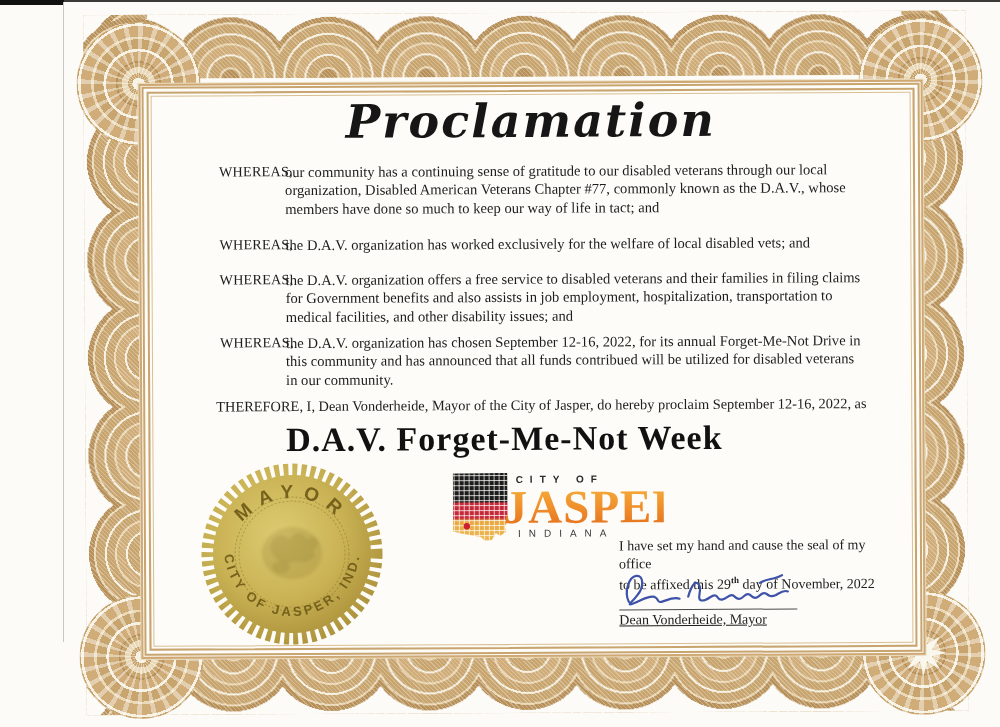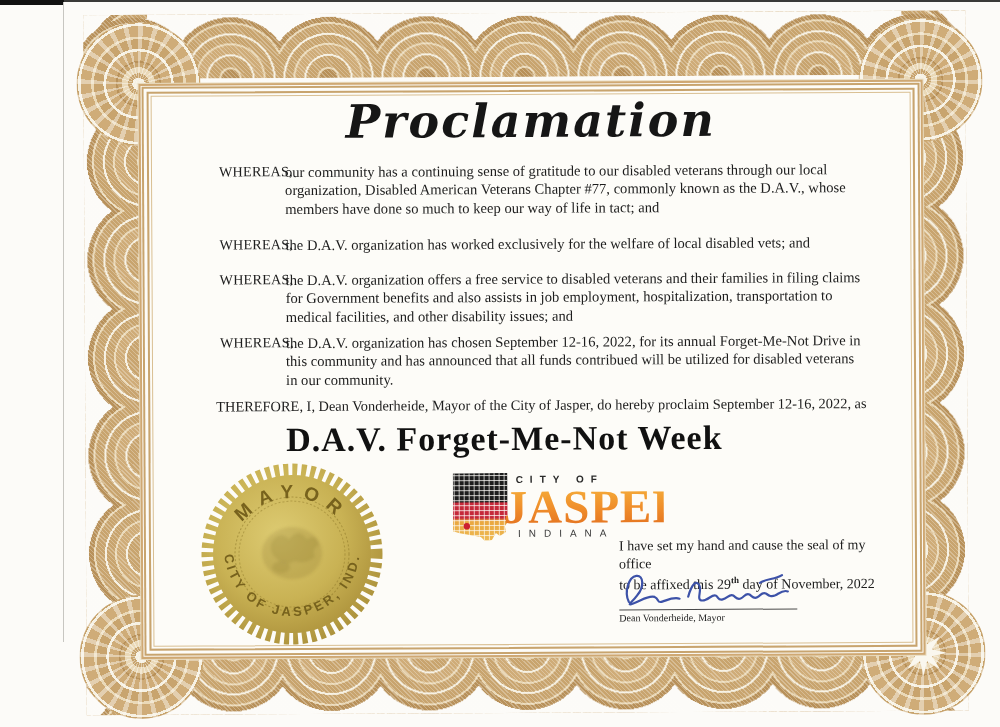--- a/index.html
+++ b/index.html
@@ -79,21 +79,21 @@
   .logo{position:absolute;left:298px;top:378px;width:215px;height:85px;}
 
   
   .seal{position:absolute;left:50px;top:370px;width:182px;height:182px;}
 
   
   .closing{position:absolute;left:468px;top:446px;width:270px;font-size:14px;line-height:17.5px;}
   .closing sup{font-size:9px;font-weight:bold;}
   .signature{position:absolute;left:464px;top:476px;width:190px;height:46px;}
   .sig-line{position:absolute;left:468px;top:518px;width:178px;height:1px;background:#4a4a4a;}
-  .signed-by{position:absolute;left:468px;top:521px;font-size:10px;}
+  .signed-by{position:absolute;left:468px;top:521px;font-size:14px;text-decoration:underline;}
 </style>
 </head>
 <body>
 
 <div class="scan-top-line"></div>
 <div class="scan-top-corner"></div>
 <div class="scan-left-line"></div>
 
 <div class="certificate">
 

